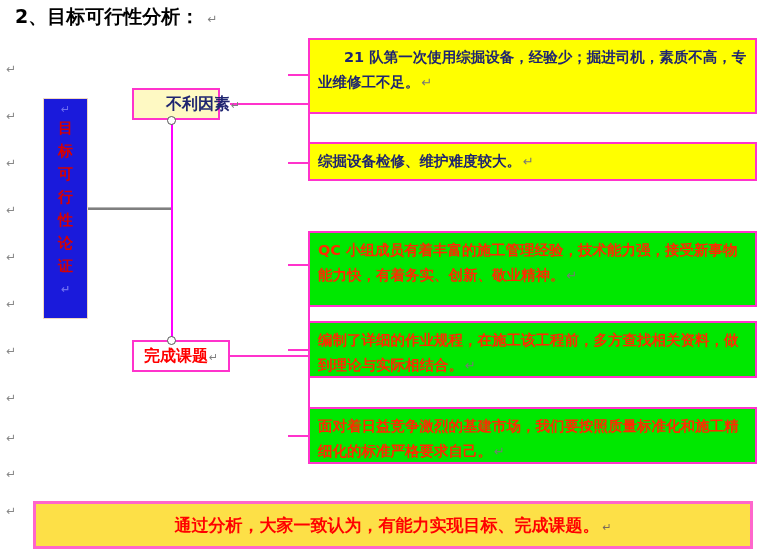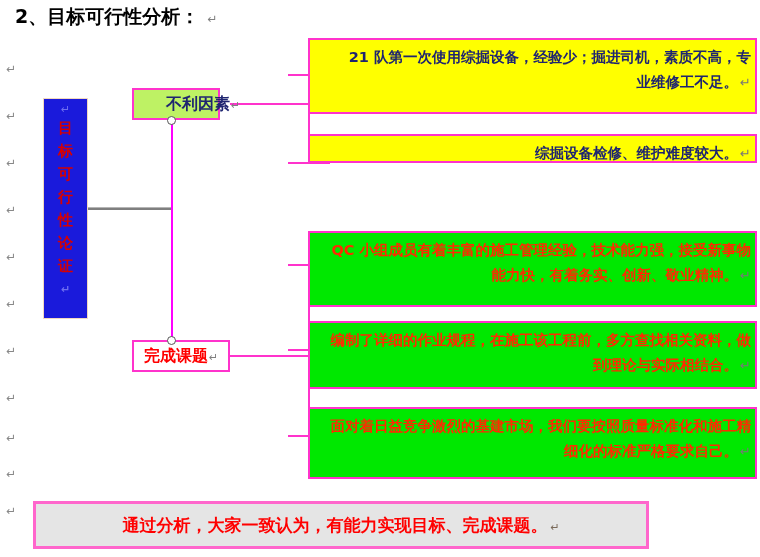--- a/index.html
+++ b/index.html
@@ -106,21 +106,21 @@
     line-height: 28px;
     font-size: 16px;
     font-weight: bold;
     text-align: center;
     white-space: nowrap;
   }
   #factor-negative {
     left: 132px;
     top: 88px;
     width: 88px;
-    background: #bef264;
+    background: #fef9c3;
     color: #1f2570;
     padding-left: 32px;
   }
   #factor-positive {
     left: 132px;
     top: 340px;
     width: 98px;
     background: #FFFFFF;
     color: #FF0000;
   }
@@ -159,41 +159,40 @@
   .content-box {
     box-sizing: border-box;
     left: 308px;
     width: 449px;
     border: 2px solid #FF33CC;
     padding: 5px 4px 4px 8px;
     font-size: 14.5px;
     font-weight: bold;
     line-height: 25px;
     letter-spacing: 0px;
-    text-align: right;
   }
   .content-box.yellow { background: #FFFF00; color: #1f2570; }
   .content-box.green  { background: #00E800; color: #FF2A00; }
   .content-box .pilcrow { font-weight: normal; margin-left: 2px; color: #777; }
   .indent { display: inline-block; width: 26px; }
 
   #box-neg-1 { top: 38px;  height: 76px; }
-  #box-neg-2 { top: 134px; height: 29px; }
+  #box-neg-2 { top: 142px; height: 39px; }
   #box-pos-1 { top: 231px; height: 76px; }
-  #box-pos-2 { top: 321px; height: 68px; }
-  #box-pos-3 { top: 407px; height: 72px; }
+  #box-pos-2 { top: 321px; height: 57px; }
+  #box-pos-3 { top: 407px; height: 57px; }
 
   
   #conclusion-box {
     left: 33px;
     top: 501px;
-    width: 616px;
+    width: 720px;
     height: 48px;
     box-sizing: border-box;
-    background: #e5e5e5;
+    background: #fde047;
     border: 3px solid #FF66CC;
     color: #FF0000;
     font-size: 17px;
     font-weight: bold;
     text-align: center;
     line-height: 42px;
     white-space: nowrap;
   }
   #conclusion-box .pilcrow { font-size: 11px; font-weight: normal; color: #7a6a5a; margin-left: 3px; }
 </style>

